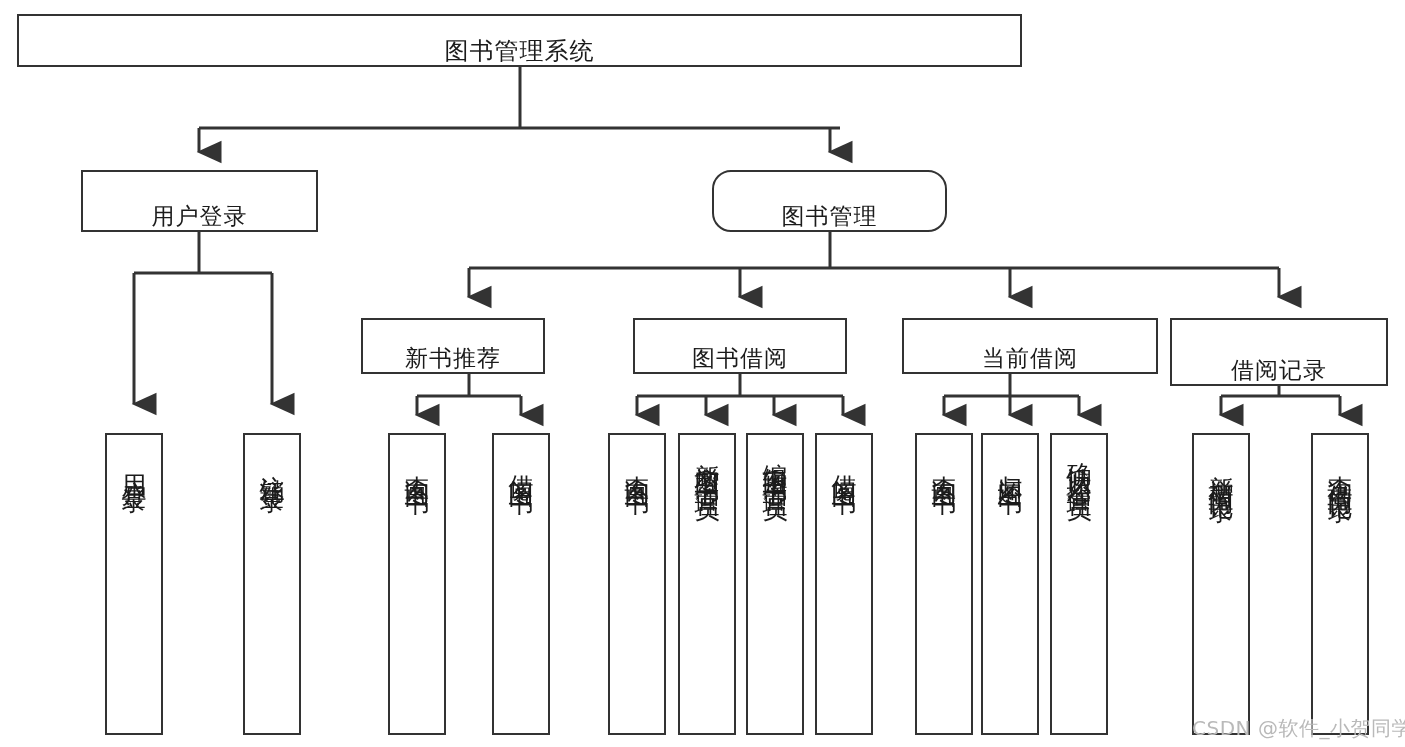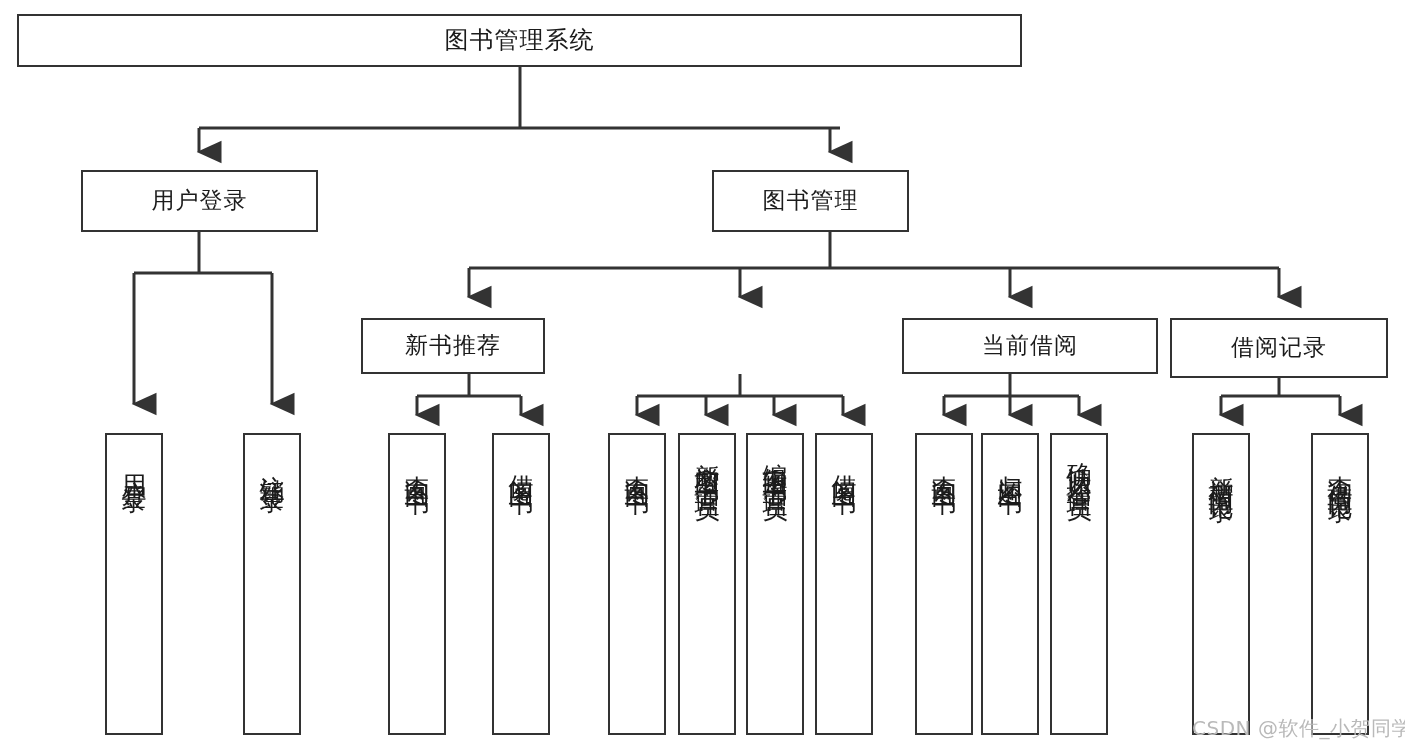--- a/index.html
+++ b/index.html
@@ -25,21 +25,21 @@
     width: 1405px;
     height: 747px;
     pointer-events: none;
   }
   .node {
     position: absolute;
     box-sizing: border-box;
     background: #ffffff;
     border: 2px solid #333333;
     display: flex;
-    align-items: center;
+    align-items: flex-end;
     justify-content: center;
     color: #1b1b1b;
     line-height: 1.18;
     text-align: center;
   }
   .node.horiz {
     font-size: 23px;
     letter-spacing: 1px;
   }
   .node.root {
@@ -123,34 +123,37 @@
   </svg>
 
   <div class="node root horiz" style="left:17px; top:14px; width:1005px; height:53px;">
     <span>图书管理系统</span>
   </div>
 
   <div class="node horiz" style="left:81px; top:170px; width:237px; height:62px;">
     <span>用户登录</span>
   </div>
 
-  <div class="node horiz" style="left:712px; top:170px; width:197px; height:62px;">
+  <div class="node horiz" style="left:712px; top:170px; width:235px; height:62px;border-radius:19px;">
     <span>图书管理</span>
   </div>
 
   <div class="node horiz" style="left:361px; top:318px; width:184px; height:56px;">
     <span>新书推荐</span>
   </div>
 
+  <div class="node horiz" style="left:633px; top:318px; width:214px; height:56px;">
+    <span>图书借阅</span>
+  </div>
 
   <div class="node horiz" style="left:902px; top:318px; width:256px; height:56px;">
     <span>当前借阅</span>
   </div>
 
-  <div class="node horiz" style="left:1170px; top:318px; width:218px; height:60px;">
+  <div class="node horiz" style="left:1170px; top:318px; width:218px; height:68px;">
     <span>借阅记录</span>
   </div>
 
   <div class="node vert" style="left:105px; top:433px; width:58px; height:302px;">
     <span class="vlabel">用户登录</span>
   </div>
 
   <div class="node vert" style="left:243px; top:433px; width:58px; height:302px;">
     <span class="vlabel">注销登录</span>
   </div>

